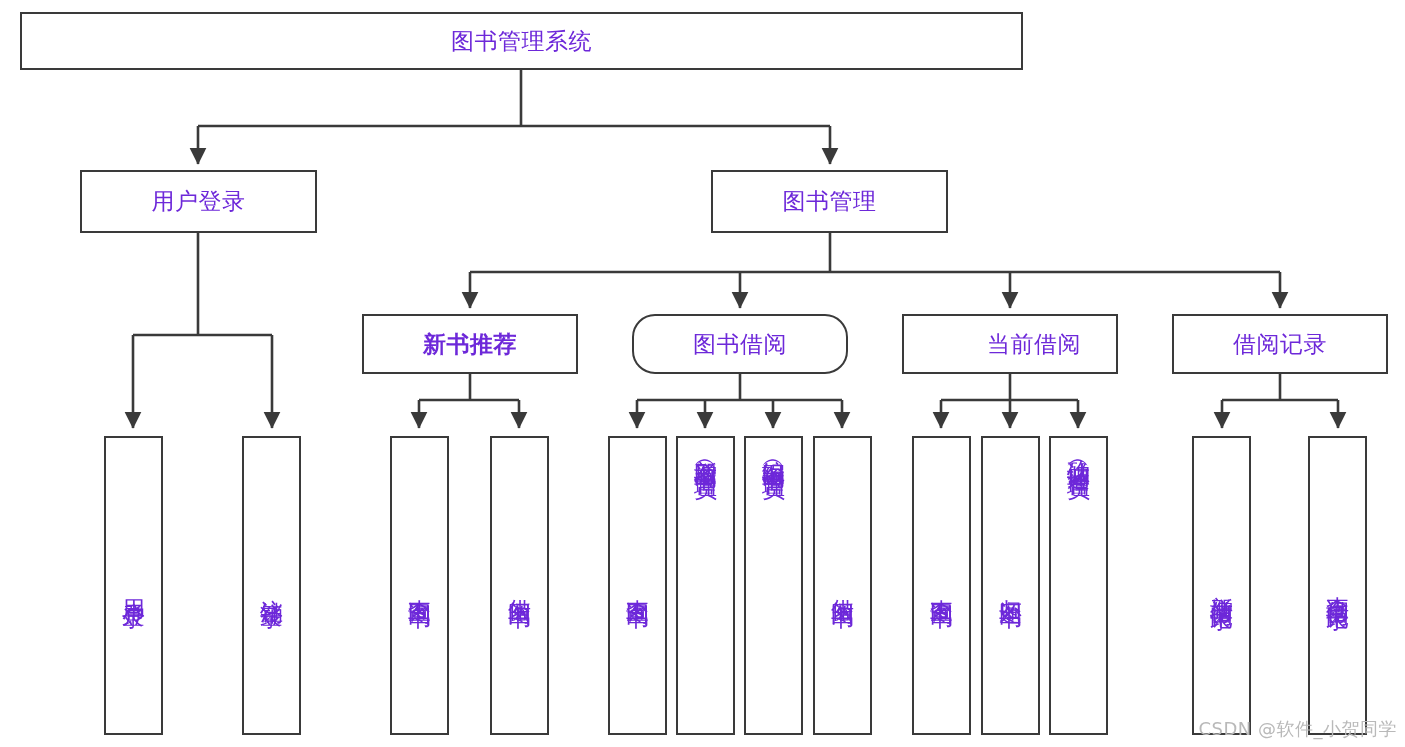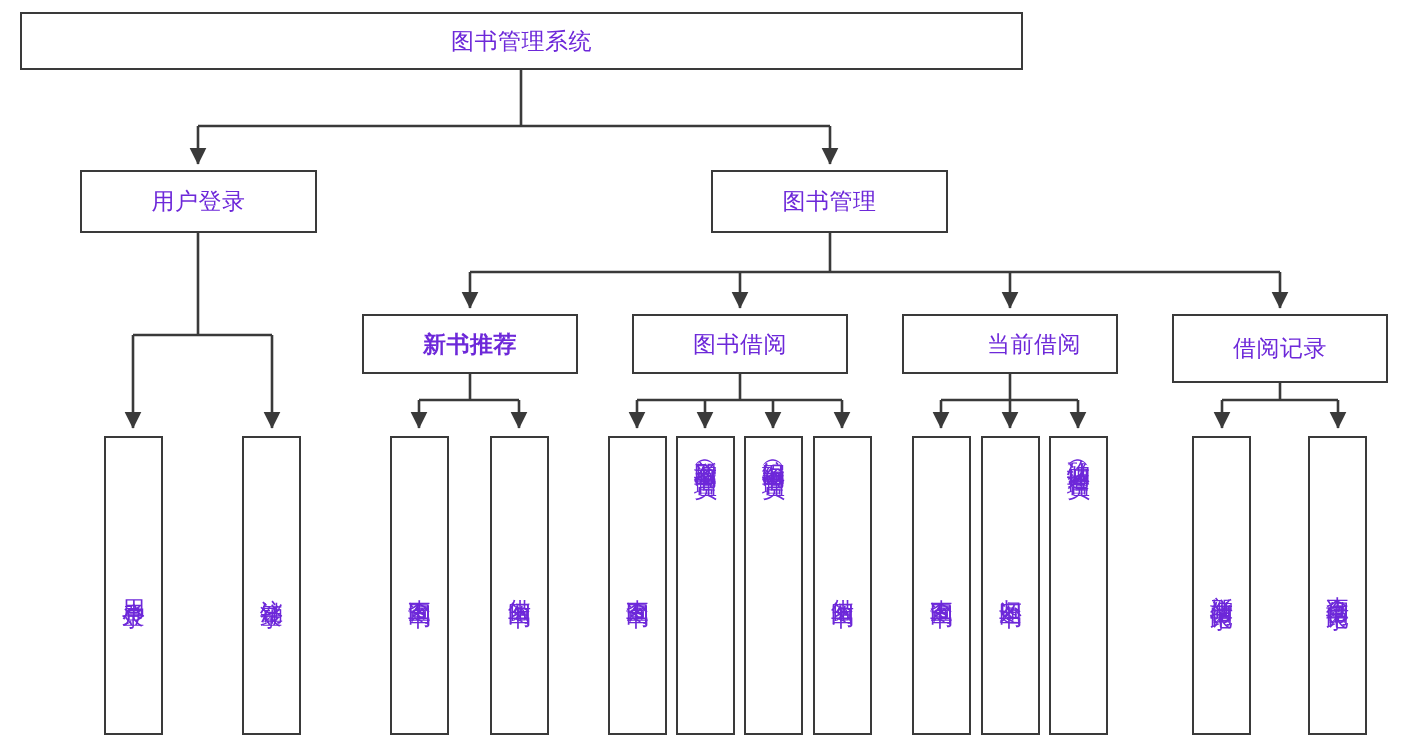--- a/index.html
+++ b/index.html
@@ -131,27 +131,27 @@
   <div class="node" style="left:80px; top:170px; width:237px; height:63px;">
     <span class="node-label">用户登录</span>
   </div>
   <div class="node" style="left:711px; top:170px; width:237px; height:63px;justify-content:center;">
     <span class="node-label">图书管理</span>
   </div>
 
   <div class="node" style="left:362px; top:314px; width:216px; height:60px;font-weight:bold;">
     <span class="node-label">新书推荐</span>
   </div>
-  <div class="node" style="left:632px; top:314px; width:216px; height:60px;">
+  <div class="node" style="left:632px; top:314px; width:216px; height:60px;border-radius:23px;">
     <span class="node-label">图书借阅</span>
   </div>
   <div class="node" style="left:902px; top:314px; width:216px; height:60px;padding-left:48px;">
     <span class="node-label">当前借阅</span>
   </div>
-  <div class="node" style="left:1172px; top:314px; width:216px; height:69px;">
+  <div class="node" style="left:1172px; top:314px; width:216px; height:60px;">
     <span class="node-label">借阅记录</span>
   </div>
 
   <div class="node leaf" style="left:104px; top:436px; width:59px; height:299px;">
     <span class="node-label">用户登录</span>
   </div>
   <div class="node leaf" style="left:242px; top:436px; width:59px; height:299px;">
     <span class="node-label">注销登录</span>
   </div>
 
@@ -185,14 +185,15 @@
     <span class="node-label">确认归还（管理员）</span>
   </div>
 
   <div class="node leaf" style="left:1192px; top:436px; width:59px; height:299px;">
     <span class="node-label">新增借阅记录</span>
   </div>
   <div class="node leaf" style="left:1308px; top:436px; width:59px; height:299px;">
     <span class="node-label">查询借阅记录</span>
   </div>
 
+  <div class="watermark">CSDN @软件_小贺同学</div>
 
 </div>
 
 </body></html>

